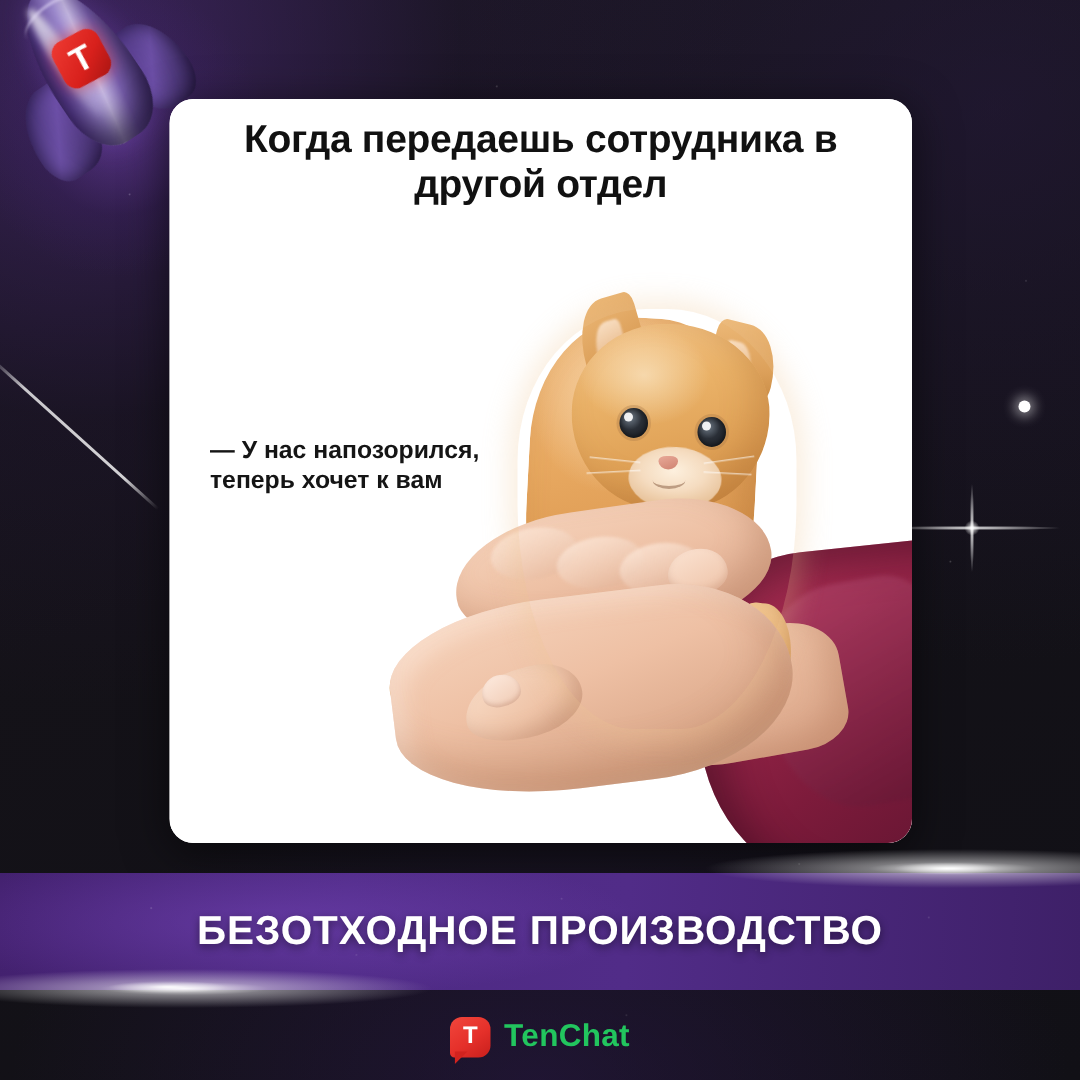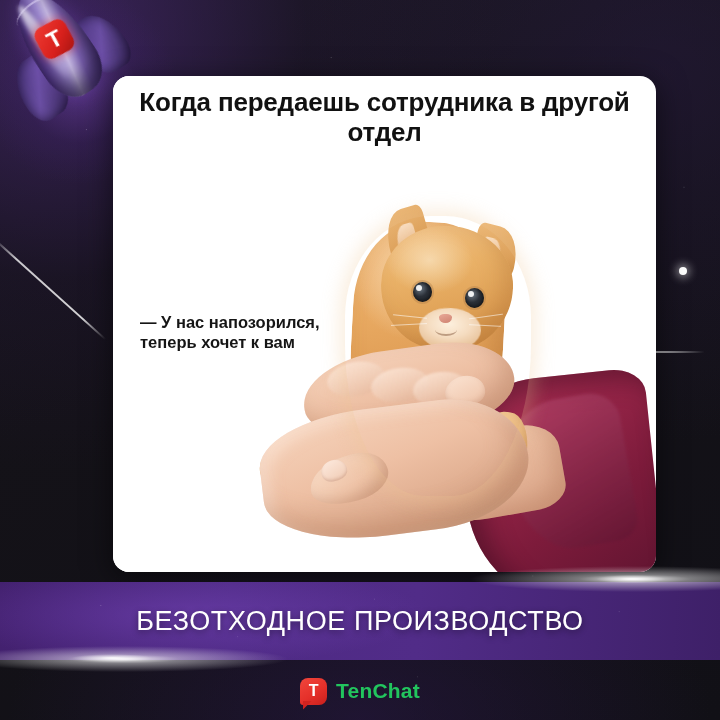--- a/index.html
+++ b/index.html
@@ -164,42 +164,41 @@
     width: 210px; height: 210px;
     border-radius: 50%;
     background: radial-gradient(circle, rgba(128,74,196,.42) 0%, rgba(70,36,120,.18) 38%, rgba(0,0,0,0) 66%);
     pointer-events: none;
   }
 
   
   .meme-card {
     position: absolute;
     left: 113px; top: 66px;
-    width: 543px; height: 496px;
+    width: 495px; height: 496px;
     background: #ffffff;
     border-radius: 16px;
     overflow: hidden;
     box-shadow: 0 6px 30px rgba(0,0,0,.55);
-    margin-top: 10px;
   }
   .meme-title {
     position: absolute;
     left: 0; right: 0; top: 12px;
     text-align: center;
     color: #111111;
     font-weight: 700;
     font-size: 26px;
     line-height: 1.14;
     letter-spacing: -0.2px;
     padding: 0 18px;
     box-sizing: border-box;
   }
   .meme-quote {
     position: absolute;
-    left: 27px; top: 236px;
+    left: 27px; top: 224px;
     width: 215px;
     color: #151515;
     font-weight: 700;
     font-size: 16.5px;
     line-height: 1.22;
     z-index: 4;
   }
 
   
   .photo {
@@ -473,21 +472,21 @@
       radial-gradient(1px 1px at 52% 22%, rgba(255,255,255,.4), rgba(0,0,0,0)),
       radial-gradient(1px 1px at 70% 66%, rgba(255,255,255,.3), rgba(0,0,0,0)),
       radial-gradient(1px 1px at 86% 38%, rgba(255,255,255,.4), rgba(0,0,0,0));
   }
   .banner-text {
     position: absolute;
     left: 0; right: 0; top: 50%;
     transform: translateY(-50%);
     text-align: center;
     color: #ffffff;
-    font-weight: 400;
+    font-weight: 700;
     font-size: 27px;
     letter-spacing: 0.6px;
     text-shadow: 0 2px 6px rgba(0,0,0,.45);
     font-family: "Liberation Sans", sans-serif;
   }
   
   .flare {
     position: absolute;
     background: radial-gradient(closest-side, rgba(255,255,255,.95) 0%, rgba(255,255,255,.45) 34%, rgba(255,255,255,0) 100%);
     pointer-events: none;

